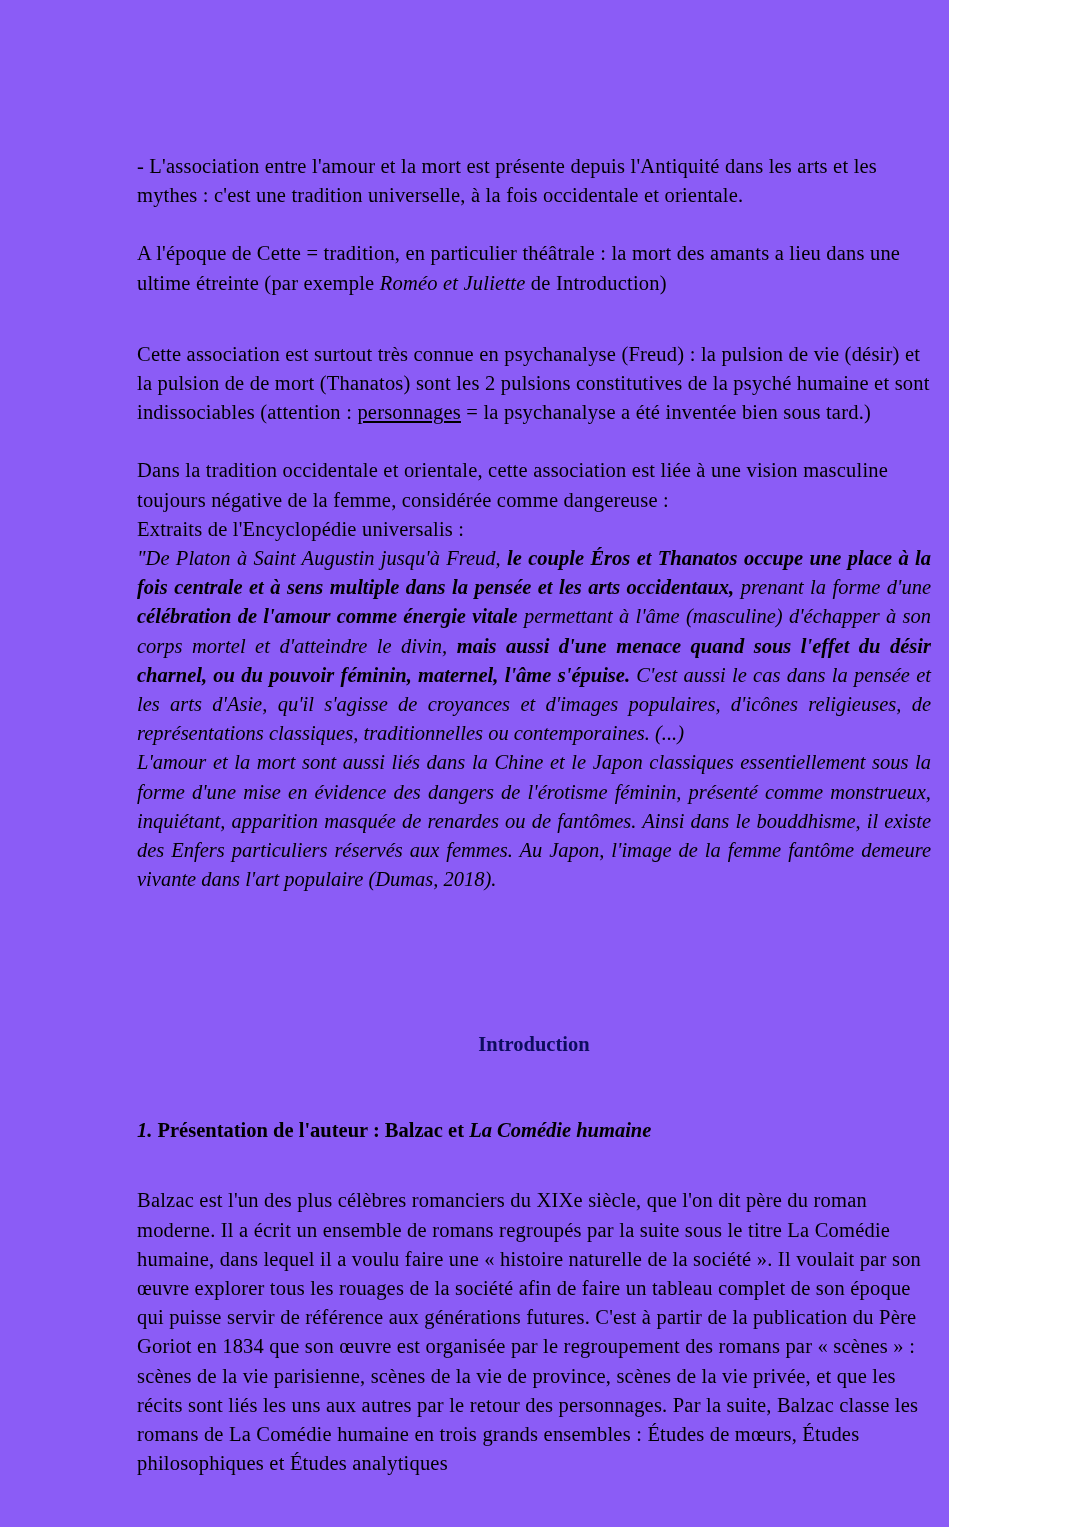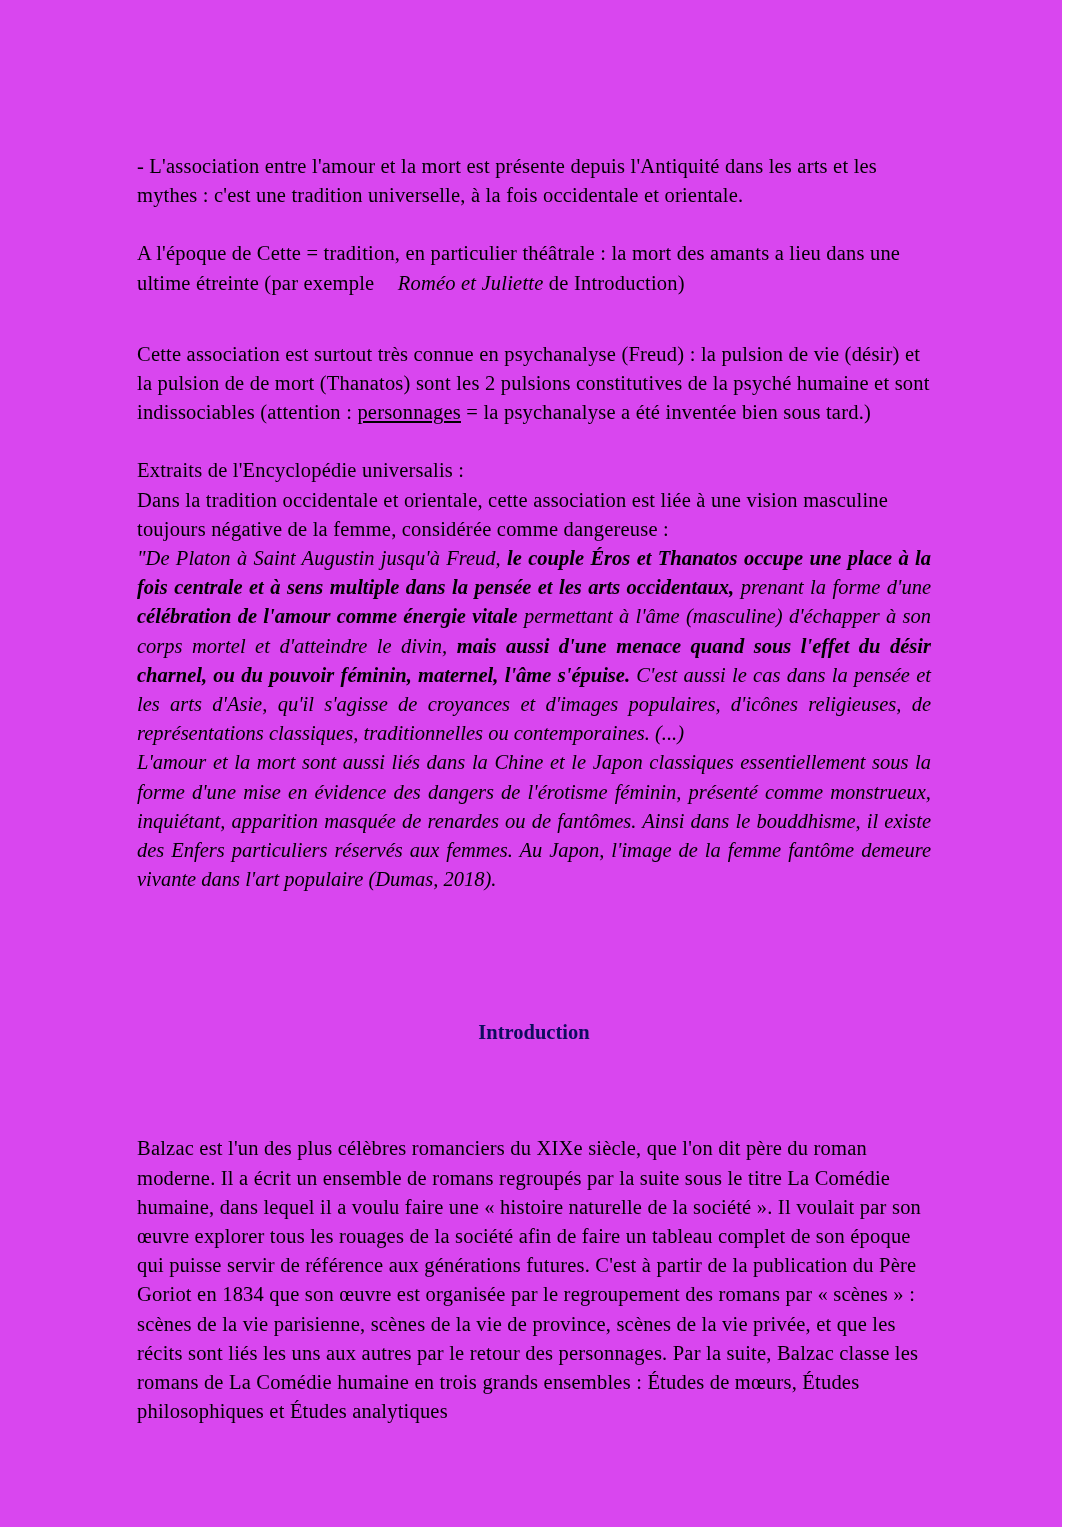--- a/index.html
+++ b/index.html
@@ -7,23 +7,23 @@
     margin: 0;
     padding: 0;
     background: #ffffff;
   }
   body {
     font-family: "Liberation Serif", "DejaVu Serif", serif;
     color: #000000;
   }
   .page {
     position: relative;
-    width: 1062px;
+    width: 949px;
     height: 1527px;
-    background: #d946ef;
+    background: #8b5cf6;
     box-sizing: border-box;
     overflow: hidden;
   }
   .content {
     position: absolute;
     left: 137px;
     top: 152px;
     width: 794px;
   }
 
@@ -48,30 +48,30 @@
     text-justify: inter-word;
     margin: 0;
     font-style: italic;
   }
   .quote b, .quote strong {
     font-weight: bold;
     font-style: italic;
   }
 
   .underline { text-decoration: underline; }
-  .ital { font-style: italic; margin-left: 18px; }
+  .ital { font-style: italic; }
 
   
   .h-center {
     font-size: 20.5px;
     line-height: 28px;
     font-weight: bold;
     text-align: center;
     color: #0d0d5e;
-    margin: 4px;
+    margin: 16px;
   }
   .h-section {
     font-size: 20.5px;
     line-height: 28px;
     font-weight: bold;
     text-align: left;
     margin: 0;
     color: #000000;
   }
   .h-section .num {
@@ -98,36 +98,39 @@
     </p>
 
     <div class="gap-md"></div>
 
     <p class="para">
       <span>Cette association est surtout très connue en psychanalyse (Freud) : la pulsion de vie (désir) et la pulsion de de mort (Thanatos) sont les 2 pulsions constitutives de la psyché humaine et sont indissociables (attention : </span><span class="underline">personnages</span><span> = la psychanalyse a été inventée bien sous tard.)</span>
     </p>
 
     <div class="gap-sm"></div>
 
+    <p class="para">Dans la tradition occidentale et orientale, cette association est liée à une vision masculine toujours négative de la femme, considérée comme dangereuse :</p>
+
     <p class="para">Extraits de l'Encyclopédie universalis :</p>
-
-    <p class="para">Dans la tradition occidentale et orientale, cette association est liée à une vision masculine toujours négative de la femme, considérée comme dangereuse :</p>
 
     <p class="quote">
       <span>"De Platon à Saint Augustin jusqu'à Freud, </span><b>le couple Éros et Thanatos occupe une place à la fois centrale et à sens multiple dans la pensée et les arts occidentaux,</b><span> prenant la forme d'une </span><b>célébration de l'amour comme énergie vitale</b><span> permettant à l'âme (masculine) d'échapper à son corps mortel et d'atteindre le divin, </span><b>mais aussi d'une menace quand sous l'effet du désir charnel, ou du pouvoir féminin, maternel, l'âme s'épuise.</b><span> C'est aussi le cas dans la pensée et les arts d'Asie, qu'il s'agisse de croyances et d'images populaires, d'icônes religieuses, de représentations classiques, traditionnelles ou contemporaines. (...)</span>
     </p>
 
     <p class="quote">L'amour et la mort sont aussi liés dans la Chine et le Japon classiques essentiellement sous la forme d'une mise en évidence des dangers de l'érotisme féminin, présenté comme monstrueux, inquiétant, apparition masquée de renardes ou de fantômes. Ainsi dans le bouddhisme, il existe des Enfers particuliers réservés aux femmes. Au Japon, l'image de la femme fantôme demeure vivante dans l'art populaire (Dumas, 2018).</p>
 
     <div class="gap-xxl"></div>
 
     <p class="h-center">Introduction</p>
 
     <div class="gap-md"></div>
 
+    <p class="h-section">
+      <span class="num">1.</span><span> Présentation de l'auteur : Balzac et </span><span class="title-ital">La Comédie humaine</span>
+    </p>
 
     <div class="gap-md"></div>
 
     <p class="para">Balzac est l'un des plus célèbres romanciers du XIXe siècle, que l'on dit père du roman moderne. Il a écrit un ensemble de romans regroupés par la suite sous le titre La Comédie humaine, dans lequel il a voulu faire une « histoire naturelle de la société ». Il voulait par son œuvre explorer tous les rouages de la société afin de faire un tableau complet de son époque qui puisse servir de référence aux générations futures. C'est à partir de la publication du Père Goriot en 1834 que son œuvre est organisée par le regroupement des romans par « scènes » : scènes de la vie parisienne, scènes de la vie de province, scènes de la vie privée, et que les récits sont liés les uns aux autres par le retour des personnages. Par la suite, Balzac classe les romans de La Comédie humaine en trois grands ensembles : Études de mœurs, Études philosophiques et Études analytiques</p>
 
     <div class="gap-xl"></div>
 
   </div>
 </div>
 

